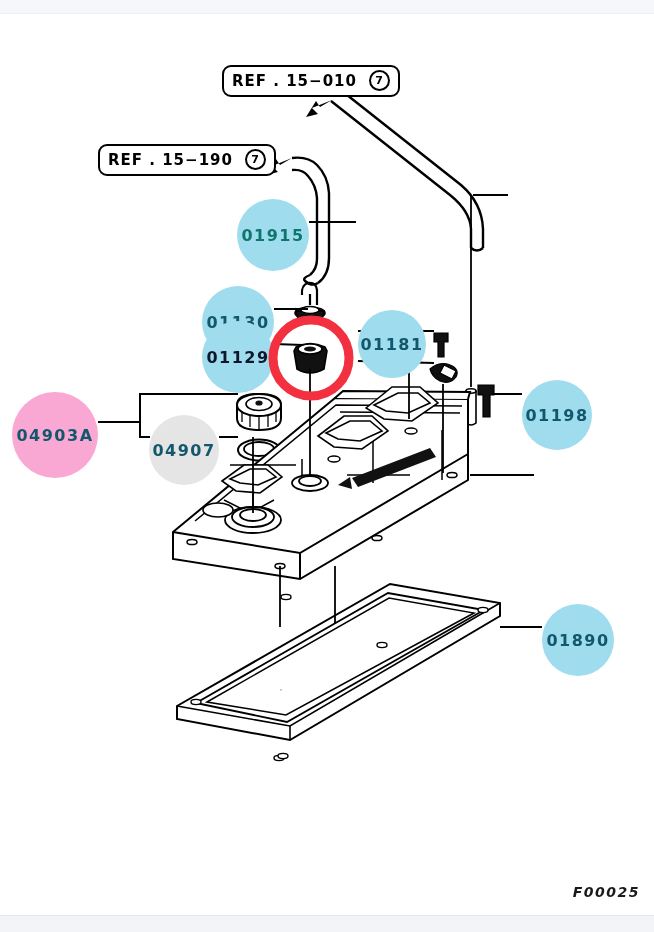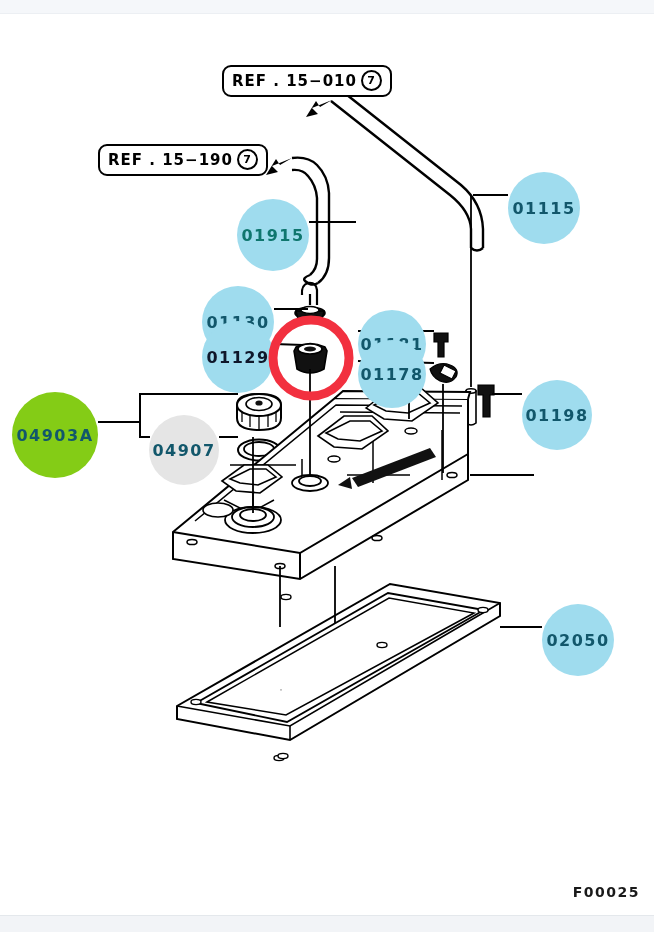--- a/index.html
+++ b/index.html
@@ -15,33 +15,34 @@
   .top-strip{position:absolute;left:0;top:0;width:654px;height:13px;background:#f5f7fa;border-bottom:1px solid #eceff3;}
   .bottom-strip{position:absolute;left:0;top:915px;width:654px;height:17px;background:#f2f4f7;border-top:1px solid #e4e8ec;}
 
   #art{position:absolute;left:0;top:13px;width:654px;height:902px;}
 
   .fig-code{
     position:absolute; right:14px; top:884px;
     font-family:"DejaVu Sans", sans-serif;
     font-size:14px; font-weight:bold; color:#1a1a1a;
     letter-spacing:1.5px;
+    font-style:italic;
   }
   .ref-box{
     position:absolute;
     border:2.5px solid #000;
     border-radius:9px;
     background:#fff;
     padding:3px 8px 4px 8px;
     font-size:15px;
     font-weight:bold;
     letter-spacing:1px;
     color:#000;
     white-space:nowrap;
-    display:flex;align-items:center;gap:4px;
+    display:flex;align-items:center;gap:12px;
     font-family:"DejaVu Sans", sans-serif;
   }
   .ref-box .refnum{
     display:inline-flex;align-items:center;justify-content:center;
     width:17px;height:17px;border:2px solid #000;border-radius:50%;
     font-size:11px;line-height:1;
   }
   .bubble{
     position:absolute;
     border-radius:50%;
@@ -236,29 +237,27 @@
 
   <div class="ref-box" id="ref0" style="left:222px;top:65px;">
     <span>REF . 15−010</span>
     <span class="refnum">7</span>
   </div>
   <div class="ref-box" id="ref1" style="left:98px;top:144px;">
     <span>REF . 15−190</span>
     <span class="refnum">7</span>
   </div>
 
-  <div class="bubble" id="b0" style="left: 508px; top: 172px; width: 72px; height: 72px; font-size: 16px; background: rgb(159, 220, 238); color: rgb(18, 87, 107);">01115</div>
   <div class="bubble" id="b1" style="left: 237px; top: 199px; width: 72px; height: 72px; font-size: 16px; background: rgb(159, 220, 238); color: #0f766e;">01915</div>
   <div class="bubble" id="b2" style="left: 202px; top: 286px; width: 72px; height: 72px; font-size: 16px; background: rgb(159, 220, 238); color: rgb(18, 87, 107);">01130</div>
   <div class="bubble" id="b3" style="left: 202px; top: 321px; width: 72px; height: 72px; font-size: 16px; background: rgb(159, 220, 238); color: #0f172a;">01129</div>
   <div class="bubble" id="b4" style="left: 358px; top: 310px; width: 68px; height: 68px; font-size: 16px; background: rgb(159, 220, 238); color: rgb(18, 87, 107);">01181</div>
-  <div class="bubble" id="b5" style="left: 358px; top: 340px; width: 68px; height: 68px; font-size: 16px; background: rgb(159, 220, 238); color: rgb(18, 87, 107);">01178</div>
   <div class="bubble" id="b6" style="left: 522px; top: 380px; width: 70px; height: 70px; font-size: 16px; background: rgb(159, 220, 238); color: rgb(18, 87, 107);">01198</div>
-  <div class="bubble" id="b8" style="left: 542px; top: 604px; width: 72px; height: 72px; font-size: 16px; background: rgb(159, 220, 238); color: rgb(18, 87, 107);">02050</div>
-  <div class="bubble" id="b9" style="left: 12px; top: 392px; width: 86px; height: 86px; font-size: 16px; background: #84cc16; color: rgb(18, 87, 107);">04903A</div>
+  <div class="bubble" id="b8" style="left: 542px; top: 604px; width: 72px; height: 72px; font-size: 16px; background: rgb(159, 220, 238); color: rgb(18, 87, 107);">01890</div>
+  <div class="bubble" id="b9" style="left: 12px; top: 392px; width: 86px; height: 86px; font-size: 16px; background: #f9a8d4; color: rgb(18, 87, 107);">04903A</div>
   <div class="bubble" id="b10" style="left: 149px; top: 415px; width: 70px; height: 70px; font-size: 16px; background: #e5e5e5; color: rgb(18, 87, 107);">04907</div>
 
   <svg id="hl" style="position:absolute;left:0;top:13px;width:654px;height:902px;pointer-events:none;" viewBox="0 0 654 902">
     <circle id="hl-circle" fill="none" cx="311" cy="345" r="38" stroke="#f2303f" stroke-width="9"></circle>
   </svg>
 
   <div class="fig-code">F00025</div>
 
   <div class="bottom-strip"></div>
 </div>

